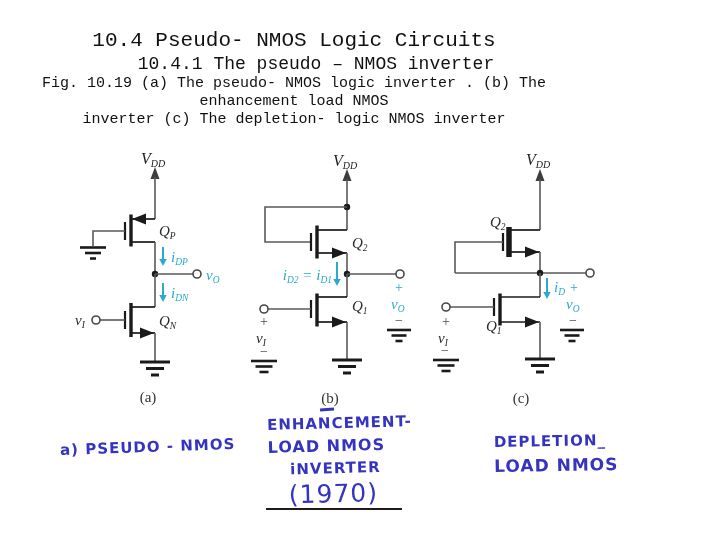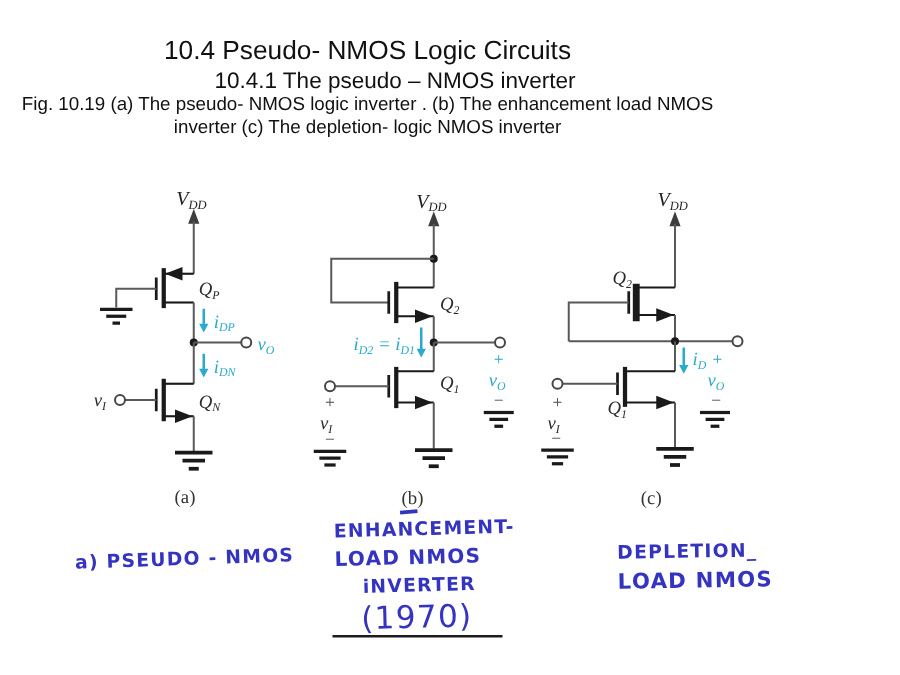--- a/index.html
+++ b/index.html
@@ -2,21 +2,21 @@
 <html style="--cyan: #2ba9cf; --ink: #3534c0; --wire: #58595b; --black: #1a1a1a;"><head>
 <meta charset="utf-8">
 <style>
   :root{
     --cyan:#2ba9cf; --ink:#3534c0; --wire:#58595b; --black:#1a1a1a;
   }
   html,body{margin:0;padding:0;background:#fff;}
   .stage{position:relative;width:720px;height:540px;background:#fff;overflow:hidden;
          font-family:"Liberation Sans",sans-serif;}
   
-  .title-block{position:absolute;top:28px;left:0;width:588px;text-align:center;color:#111;}
+  .title-block{position:absolute;top:28px;left:0;width:588px;text-align:center;color:#111;font-family:Liberation Mono, monospace;}
   .t1{font-size:21px;line-height:25px;}
   .t2{font-size:18px;line-height:22px;margin-left:44px;}
   .t3{font-size:15px;line-height:18px;}
   
   .ckt{position:absolute;left:0;top:0;width:720px;height:540px;}
   .w{stroke:var(--wire);stroke-width:1.6;fill:none;}
   .b{stroke:var(--black);stroke-width:1.7;fill:none;}
   .ch{stroke:var(--black);stroke-width:3.4;fill:none;}
   .chd{stroke:var(--black);stroke-width:5.5;fill:none;}
   .gt{stroke:var(--black);stroke-width:2.2;fill:none;}

